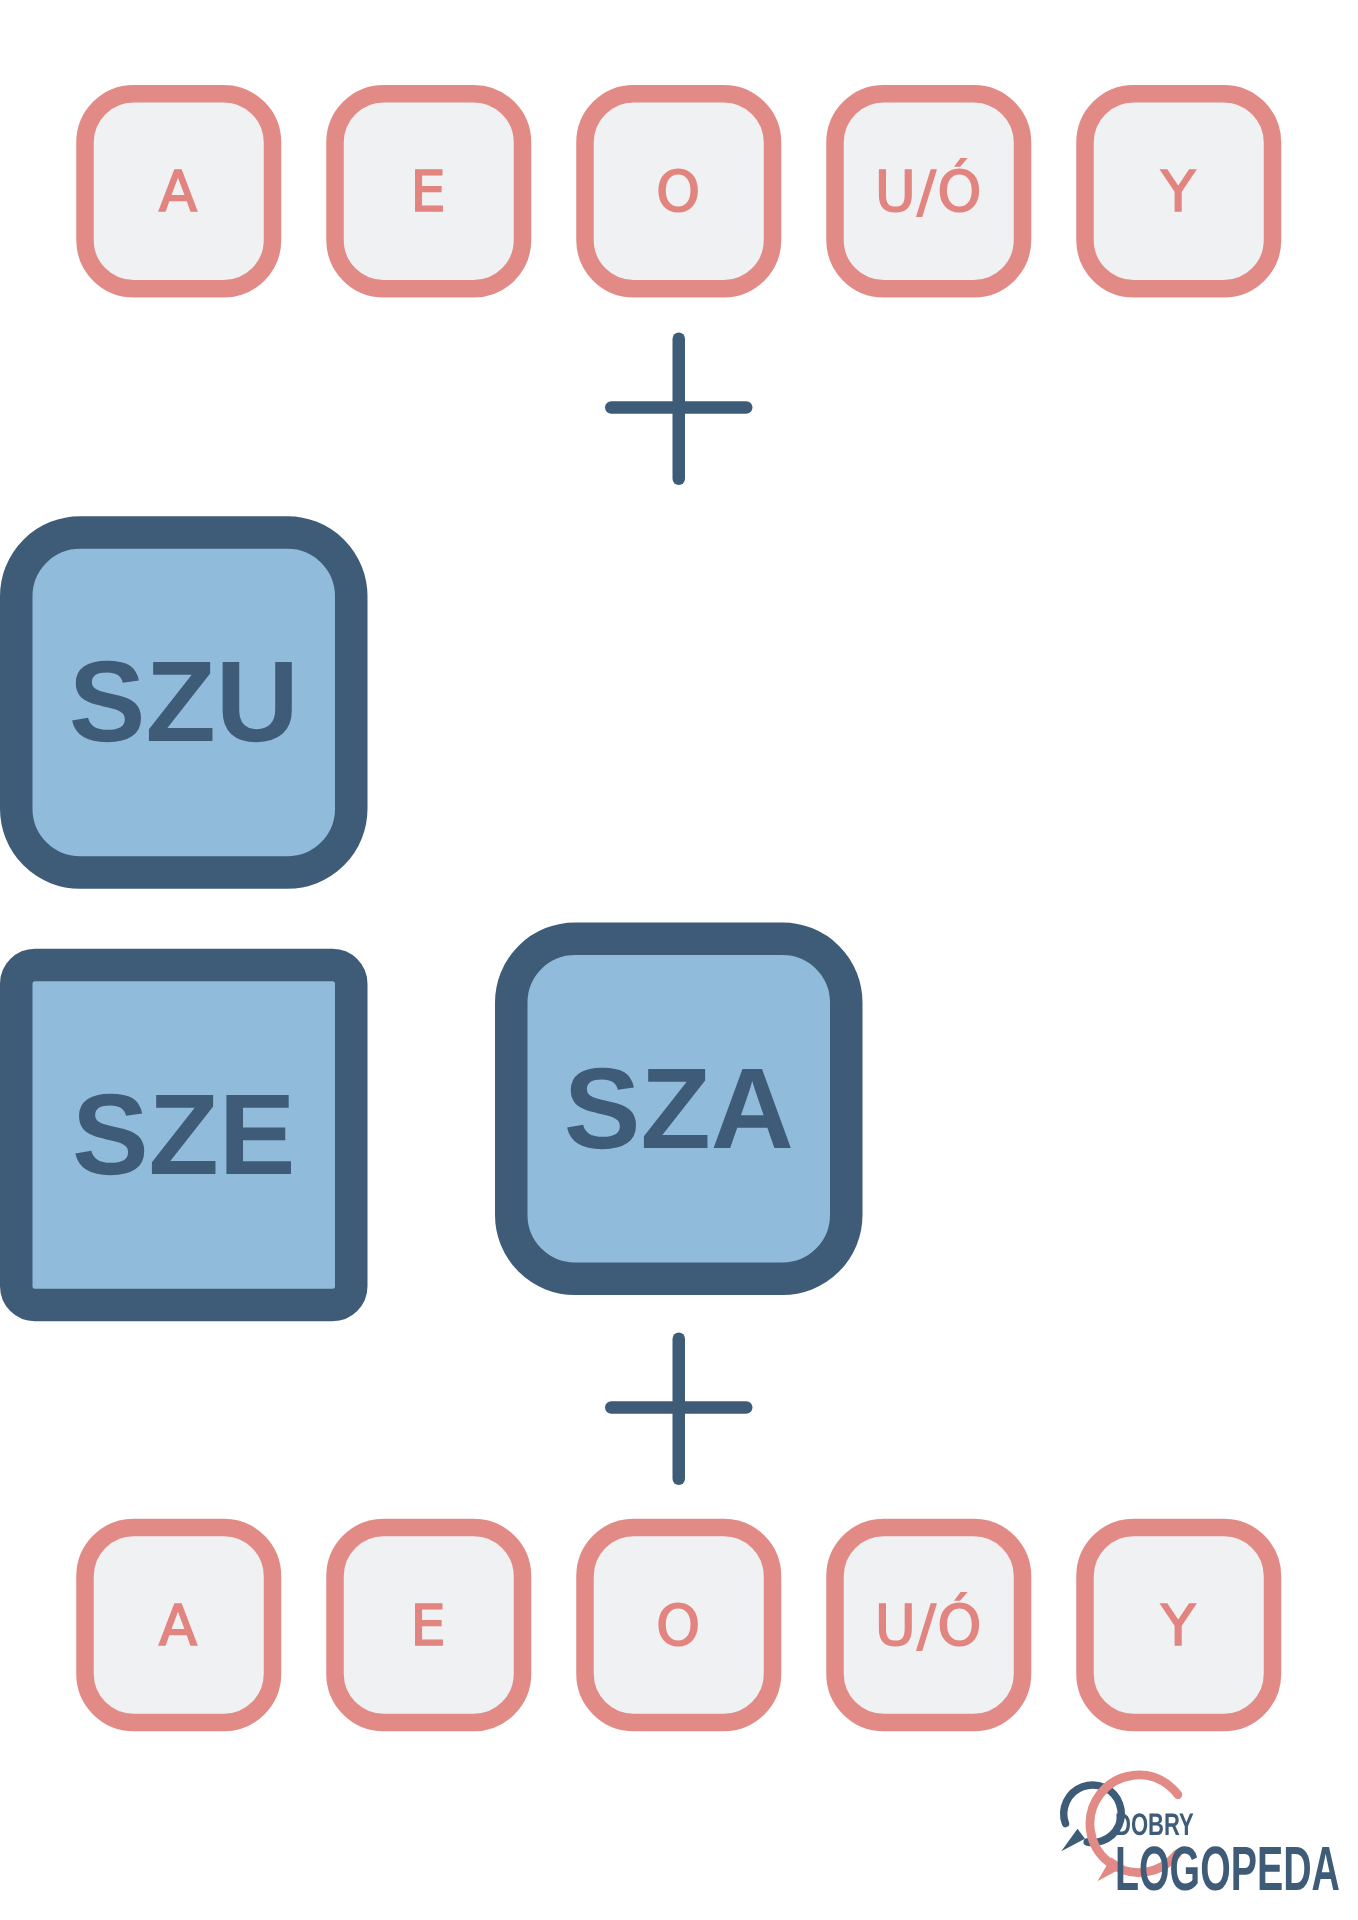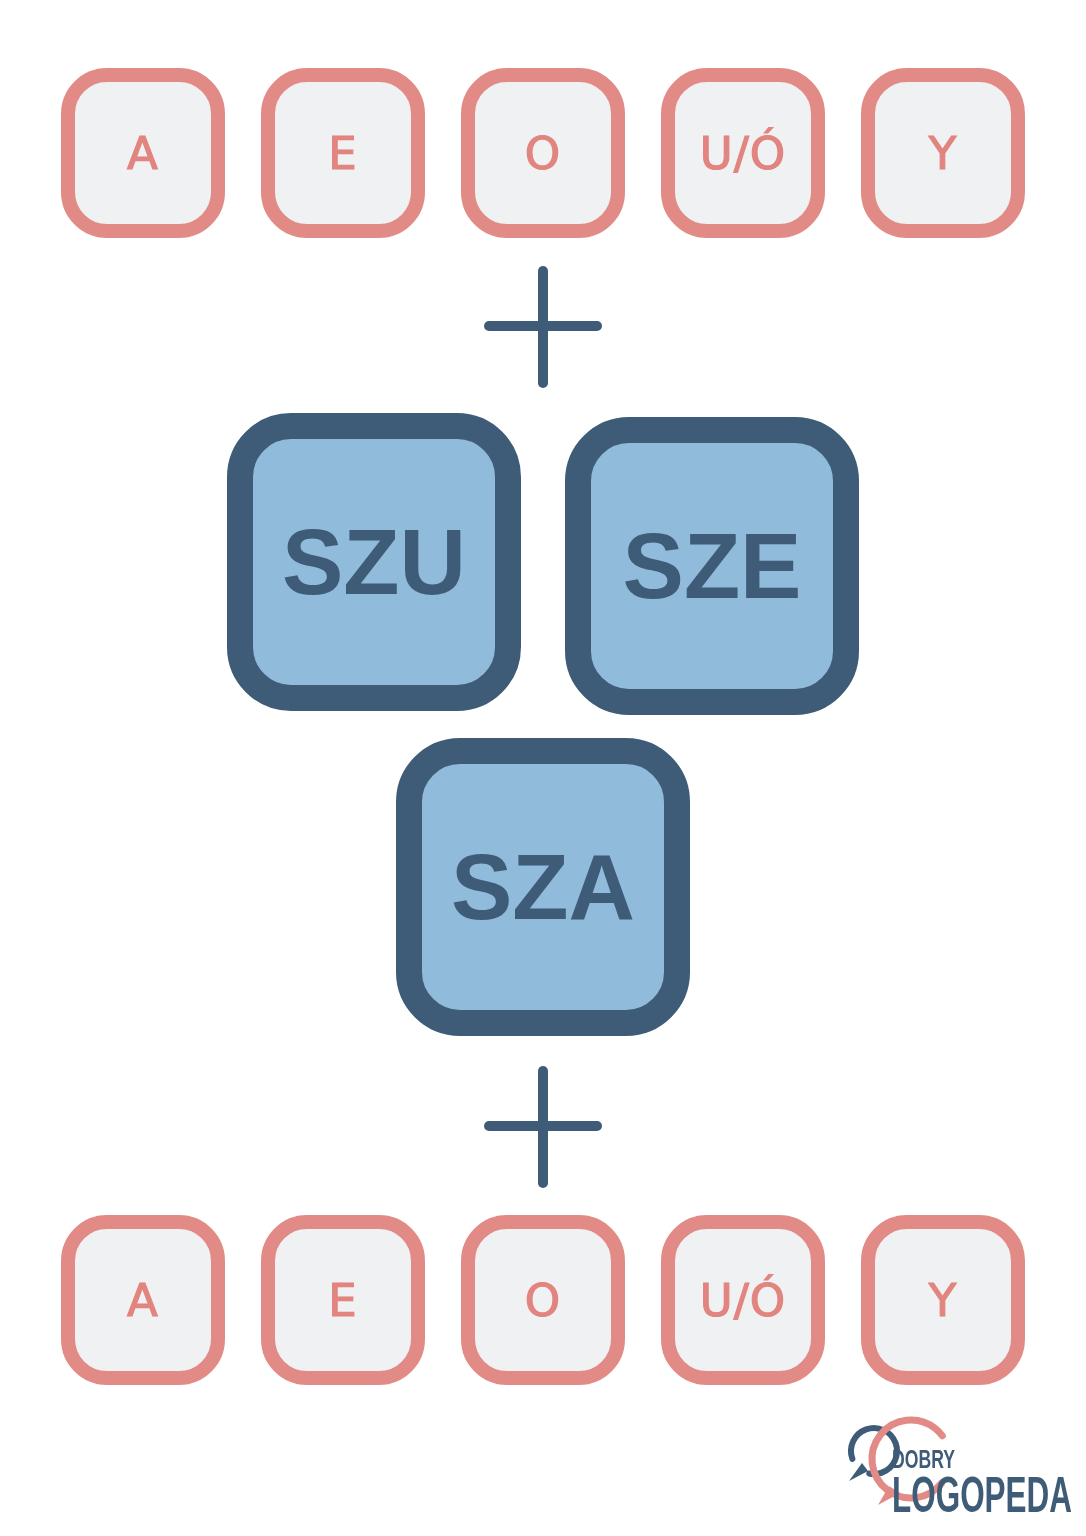--- a/index.html
+++ b/index.html
@@ -28,30 +28,30 @@
     color:#e2847f;
     font-size:45px;
     -webkit-text-stroke:1.2px #e2847f;
     letter-spacing:1px;
   }
   
   .syl-row{
     position:absolute;left:0;width:100%;
     display:flex;justify-content:center;
   }
-  .syl-row.row1{top:413px;gap:44px;}
+  .syl-row.row1{top:413px;gap:44px;flex-direction:column;}
   .syl-row.row2{top:738px;gap:84px;}
   .stile{
     width:242px;height:246px;
     background:#90bbdb;
     border:26px solid #3e5c78;
     border-radius:64px;
     display:flex;align-items:center;justify-content:center;
   }
-  .syl-row.row1 .stile:nth-child(2){transform:translateY(4px);}
+  .syl-row.row1 .stile:nth-child(2){transform:translateY(4px);border-radius:28px;}
   .syl-row.row1 .stile:nth-child(3){transform:translateY(-2px);}
   .stile span{
     color:#3e5c78;
     font-family:"Liberation Sans", sans-serif;
     font-weight:bold;
     font-size:92px;
     letter-spacing:0px;
   }
   
   .plus{position:absolute;left:483px;}

